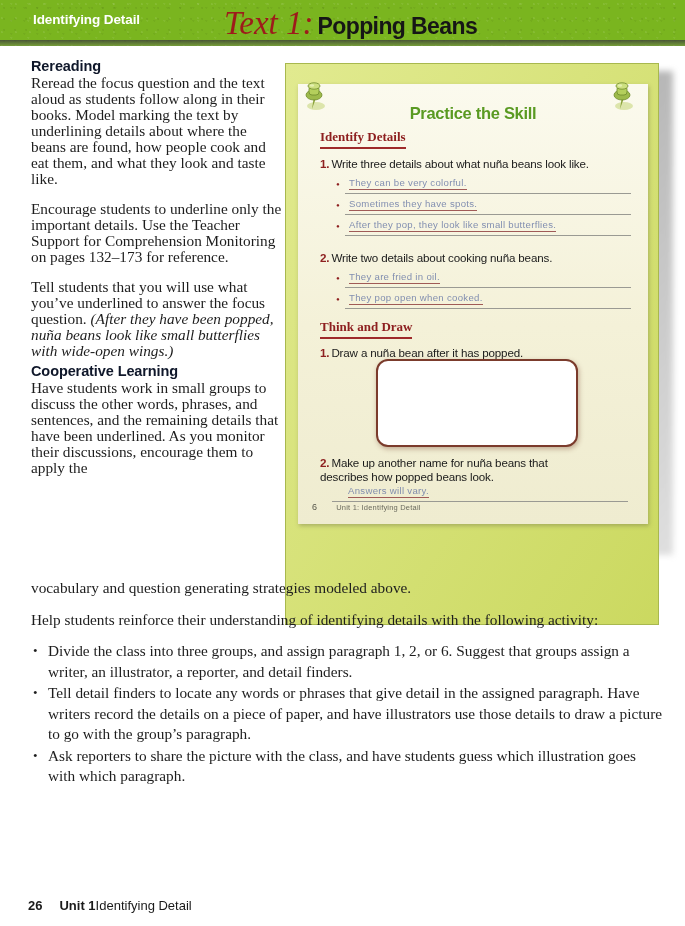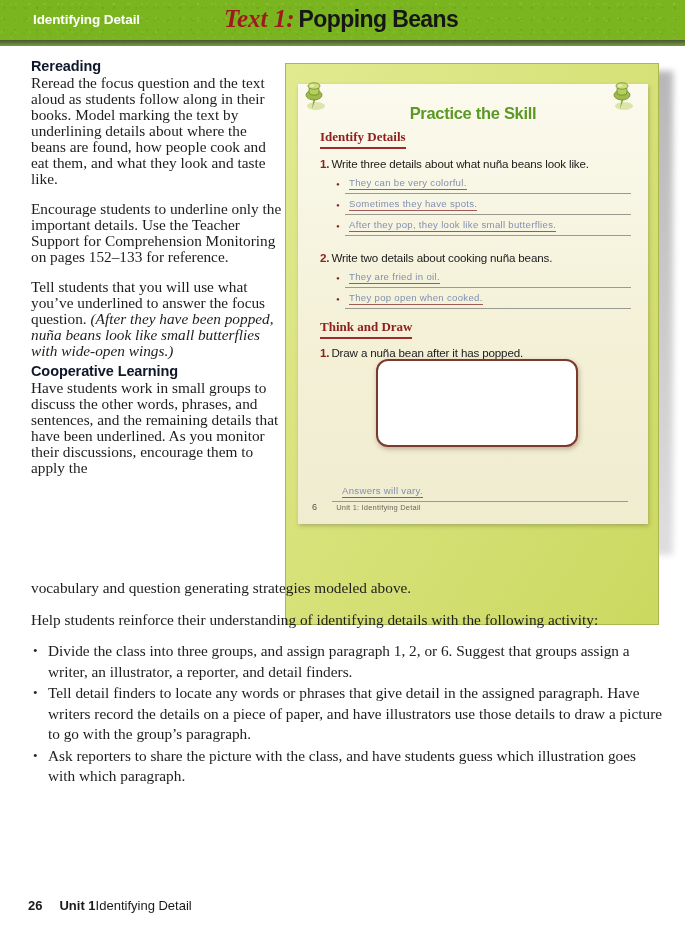--- a/index.html
+++ b/index.html
@@ -48,22 +48,22 @@
     letter-spacing: -0.1px;
   }
   .banner-title {
     position: absolute;
     left: 224px; top: 5px;
     white-space: nowrap;
   }
   .banner-title .tx1 {
     font-family: "Liberation Serif", serif;
     font-style: italic;
-    font-weight: bold;
-    font-size: 25px;
+    font-weight: normal;
+    font-size: 33px;
     color: #9e1b1b;
     letter-spacing: 0px;
     text-align: right;
   }
   .banner-title .bk {
     font-family: "Liberation Sans", sans-serif;
     font-weight: bold;
     font-size: 23px;
     color: #161616;
     letter-spacing: -0.6px;
@@ -285,21 +285,21 @@
   <div class="banner-left">Identifying Detail</div>
   <div class="banner-title">
     <span class="tx1">Text 1:</span><span class="bk">Popping Beans</span>
   </div>
   <div class="banner-shadow"></div>
 </div>
 
 <div class="left-col">
   <h2 class="sec-head">Rereading</h2>
   <p class="body-p">Reread the focus question and the text aloud as students follow along in their books. Model marking the text by underlining details about where the beans are found, how people cook and eat them, and what they look and taste like.</p>
-  <p class="body-p">Encourage students to underline only the important details. Use the Teacher Support for Comprehension Monitoring on pages 152–133 for reference.</p>
+  <p class="body-p">Encourage students to underline only the important details. Use the Teacher Support for Comprehension Monitoring on pages 132–173 for reference.</p>
   <p class="body-p tight"><span>Tell students that you will use what you’ve underlined to answer the focus question. </span><em>(After they have been popped, nuña beans look like small butterflies with wide-open wings.)</em></p>
   <h2 class="sec-head">Cooperative Learning</h2>
   <p class="body-p">Have students work in small groups to discuss the other words, phrases, and sentences, and the remaining details that have been underlined. As you monitor their discussions, encourage them to apply the</p>
 </div>
 
 <div class="worksheet-wrap">
   <div class="ws-dropshadow"></div>
   <div class="ws-frame">
 
     <div class="ws-page">
@@ -344,24 +344,27 @@
       </div>
 
       <div class="ws-sec" style="left:22px; top:235px;">Think and Draw</div>
 
       <div class="ws-q" style="left:22px; top:262px; width:315px;">
         <span class="num">1.</span><span>Draw a nuña bean after it has popped.</span>
       </div>
 
       <div class="draw-box"></div>
 
+      <div class="ws-q" style="left:22px; top:372px; width:278px;">
+        <span class="num">2.</span><span>Make up another name for nuña beans that describes how popped beans look.</span>
+      </div>
 
       <div class="ans-row" style="left:34px; top:401px; width:300px;">
         <span class="ans-rule" style="left:0px; width:296px;"></span>
-        <span class="ans-text" style="left:10px;text-align:right;">Answers will vary.</span>
+        <span class="ans-text" style="left:16px;text-align:right;">Answers will vary.</span>
       </div>
 
       <div class="ws-foot">
         <span class="pg">6</span><span>Unit 1: Identifying Detail</span>
       </div>
     </div>
 
     <div class="pin pin-left">
       <svg width="30" height="34" viewBox="0 0 30 34">
         <ellipse cx="16" cy="28" rx="9" ry="4" fill="#b9cc5d" opacity="0.45"></ellipse>

